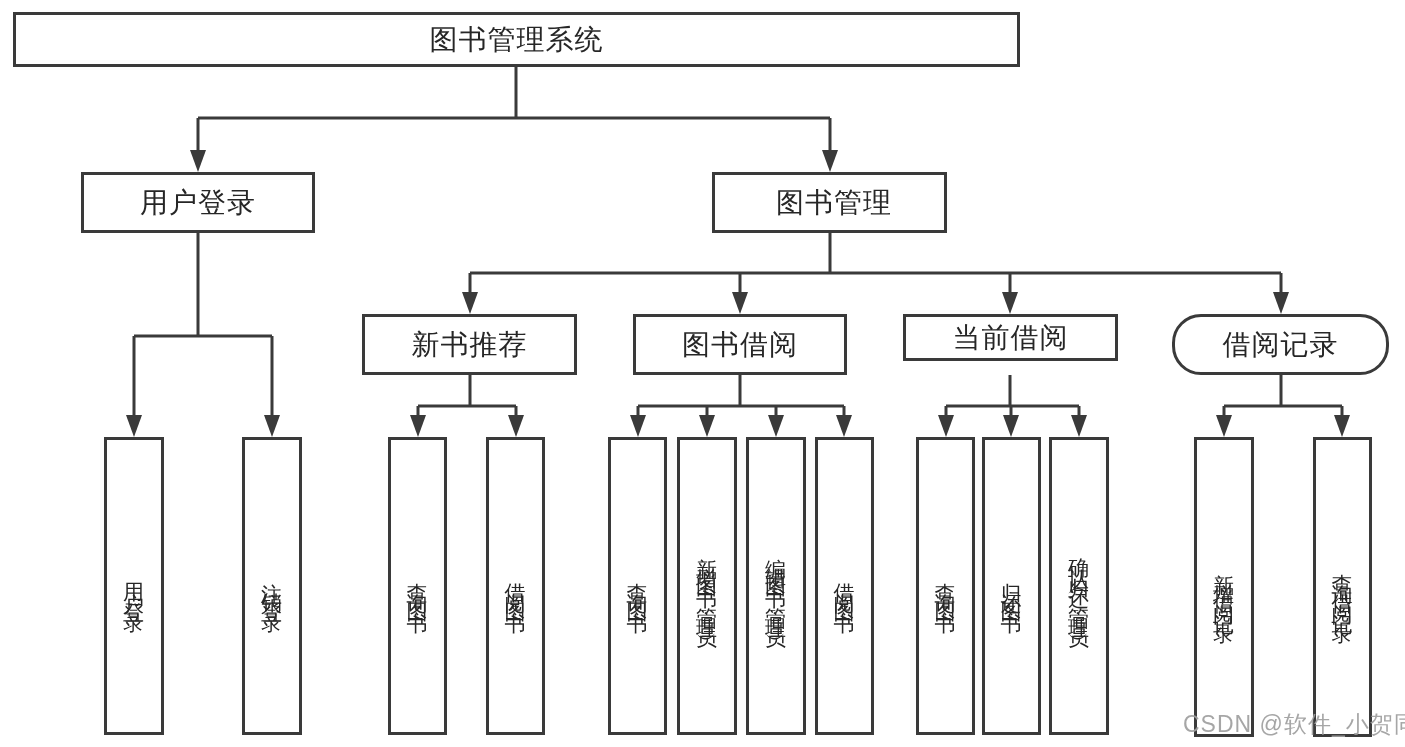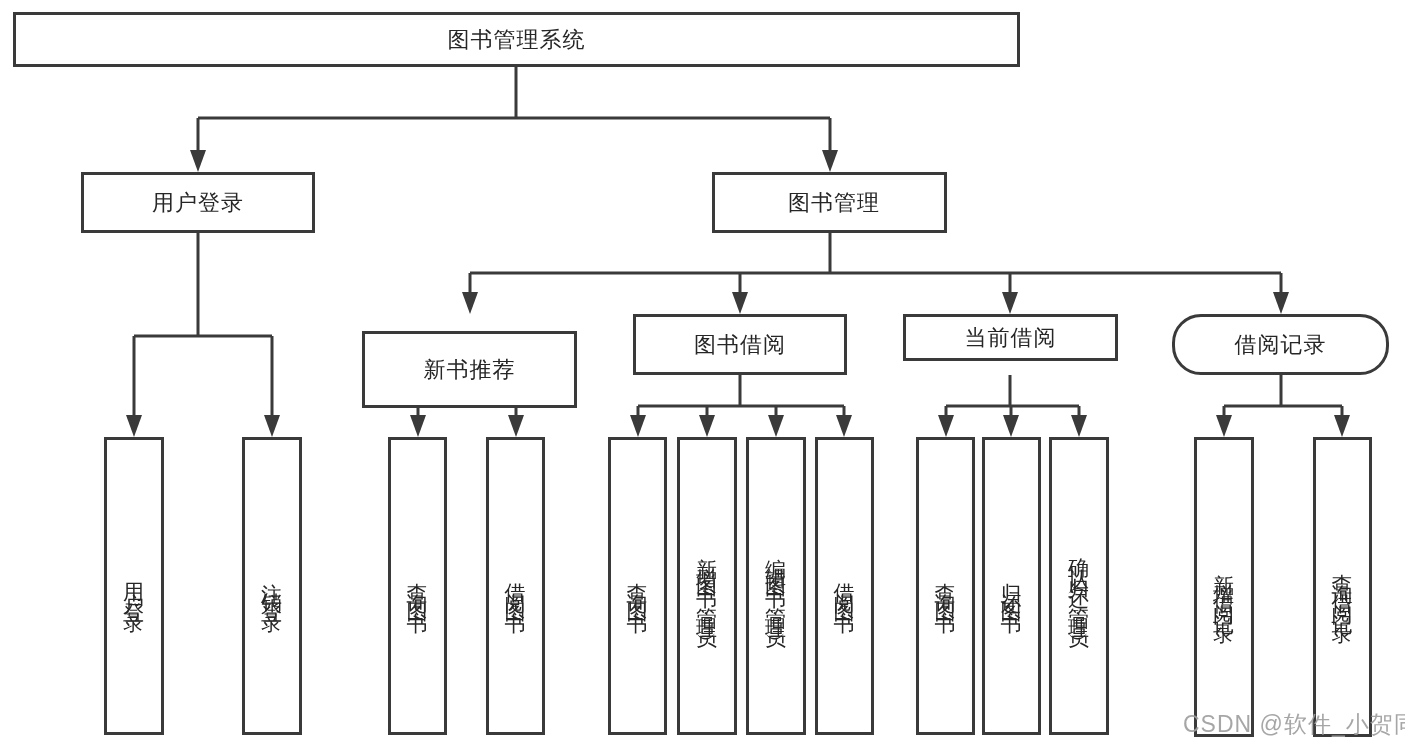--- a/index.html
+++ b/index.html
@@ -21,21 +21,21 @@
     position: absolute;
     box-sizing: border-box;
     border: 3px solid #3a3a3a;
     background: #ffffff;
     display: flex;
     align-items: center;
     justify-content: center;
     color: #262626;
     z-index: 2;
   }
-  .node.h { font-size: 22px; letter-spacing: 1px; }
+  .node.h { font-size: 28px; letter-spacing: 1px; }
   .node.v {
     font-size: 21px;
   }
   .node.v .vtext {
     writing-mode: vertical-rl;
     letter-spacing: 10px;
     line-height: 1;
     white-space: nowrap;
   }
   .watermark {
@@ -95,21 +95,21 @@
       <path d="M1224,437 L1216,415 L1232,415 Z"></path>
       <path d="M1342,437 L1334,415 L1350,415 Z"></path>
     </g>
   </svg>
 
   <div class="node h" style="left:13px; top:12px; width:1007px; height:55px;">图书管理系统</div>
 
   <div class="node h" style="left:81px; top:172px; width:234px; height:61px;">用户登录</div>
   <div class="node h" style="left:712px; top:172px; width:235px; height:61px;padding-left:9px;">图书管理</div>
 
-  <div class="node h" style="left:362px; top:331px; width:215px; height:77px;">新书推荐</div>
+  <div class="node h" style="left:362px; top:314px; width:215px; height:61px;">新书推荐</div>
   <div class="node h" style="left:633px; top:314px; width:214px; height:61px;">图书借阅</div>
   <div class="node h" style="left:903px; top:314px; width:215px; height:47px;">当前借阅</div>
   <div class="node h" style="left:1172px; top:314px; width:217px; height:61px;border-radius:29px;">借阅记录</div>
 
   <div class="node v" style="left:104px; top:437px; width:60px; height:298px;">
     <span class="vtext">用户登录</span>
   </div>
   <div class="node v" style="left:242px; top:437px; width:60px; height:298px;">
     <span class="vtext">注销登录</span>
   </div>

